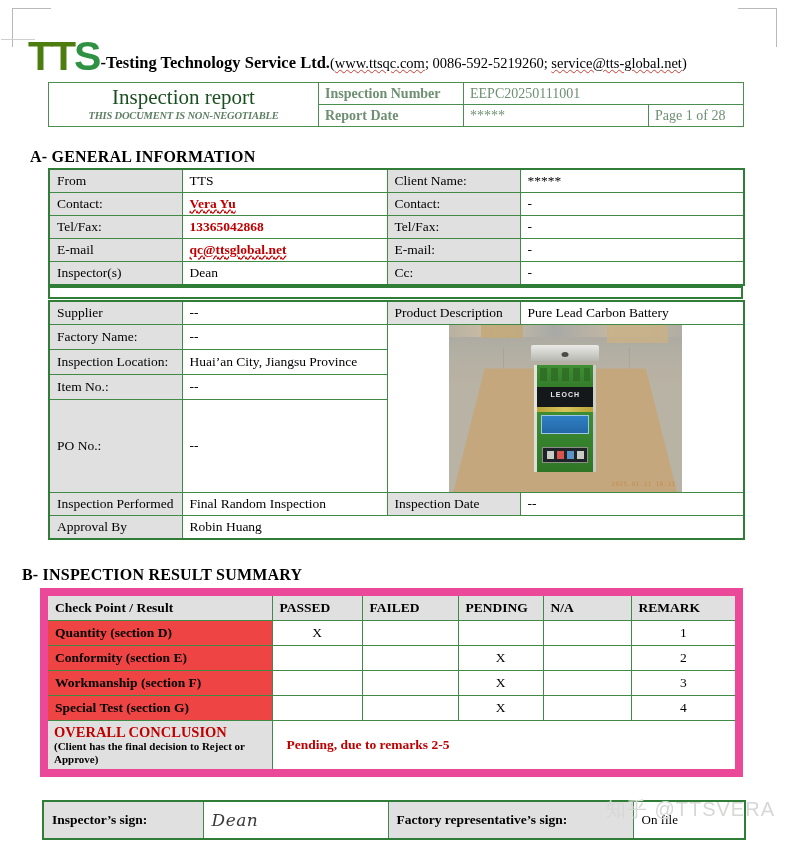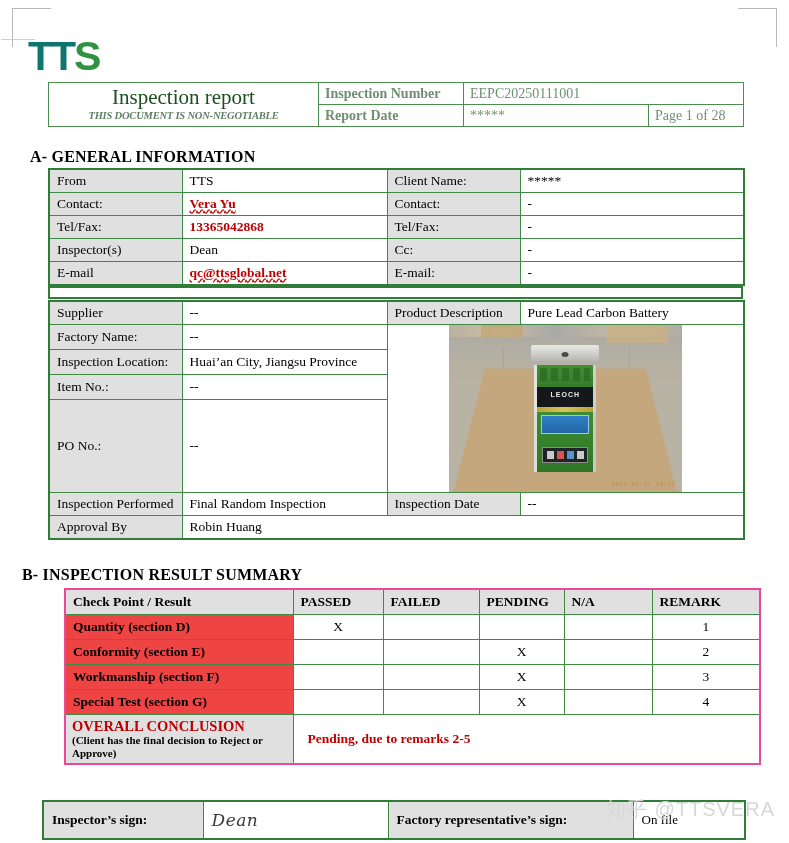--- a/index.html
+++ b/index.html
@@ -44,21 +44,21 @@
     align-items: flex-end;
   }
   .logo {
     font-family: "Liberation Sans", "DejaVu Sans", sans-serif;
     font-weight: bold;
     font-size: 41px;
     line-height: 40px;
     letter-spacing: -2px;
     white-space: nowrap;
   }
-  .logo .tt { color: #0f766e; }
+  .logo .tt { color: #4d7c0f; }
   .logo .s  { color: #2f9142; }
 
   .company {
     font-family: "Liberation Serif", "DejaVu Serif", serif;
     font-size: 16.5px;
     font-weight: bold;
     line-height: 22px;
     margin-left: 1px;
     padding-bottom: 2px;
     white-space: nowrap;
@@ -318,25 +318,25 @@
     font-family: "DejaVu Sans Mono", monospace;
     font-size: 6px;
     color: #c48a4a;
     letter-spacing: .4px;
     opacity: .85;
   }
 
   
   .sum-table {
     position: absolute;
-    left: 64px;
+    left: 40px;
     top: 588px;
     width: 695px;
     table-layout: fixed;
-    border: 2px solid #ec4899;
+    border: 8px solid #ec4899;
   }
   .sum-table td, .sum-table th {
     border: 1px solid #3f8a45;
     font-size: 13.5px;
     padding: 2px 7px;
     height: 20px;
     vertical-align: middle;
   }
   .sum-table th {
     background: #e0e0e0;
@@ -414,20 +414,21 @@
   }
 </style>
 </head>
 <body>
 
 <div class="crop-mark tl"></div>
 <div class="crop-mark tr"></div>
 
 <div class="masthead">
   <div class="logo"><span class="tt">TT</span><span class="s">S</span></div>
+  <div class="company"><span>-Testing Technology Service Ltd.</span><span class="contact"><span>(</span><span class="u-wavy">www.ttsqc.com</span><span>; </span><span>0086-592-5219260</span><span>; </span><span class="u-wavy">service@tts-global.net</span><span>)</span></span></div>
 </div>
 
 <table class="hdr-table">
   <colgroup>
       <col style="width:270px">
       <col style="width:145px">
       <col style="width:185px">
       <col style="width:95px">
     </colgroup>
   <tbody>
@@ -469,29 +470,29 @@
       <td class="lbl-cell">Contact:</td>
       <td class="val-cell">-</td>
     </tr>
     <tr>
       <td class="lbl-cell">Tel/Fax:</td>
       <td class="val-cell"><span class="red-val">13365042868</span></td>
       <td class="lbl-cell">Tel/Fax:</td>
       <td class="val-cell">-</td>
     </tr>
     <tr>
+      <td class="lbl-cell">E-mail</td>
+      <td class="val-cell"><span class="red-val link">qc@ttsglobal.net</span></td>
+      <td class="lbl-cell">E-mail:</td>
+      <td class="val-cell">-</td>
+    </tr>
+    <tr>
       <td class="lbl-cell">Inspector(s)</td>
       <td class="val-cell">Dean</td>
       <td class="lbl-cell">Cc:</td>
-      <td class="val-cell">-</td>
-    </tr>
-    <tr>
-      <td class="lbl-cell">E-mail</td>
-      <td class="val-cell"><span class="red-val link">qc@ttsglobal.net</span></td>
-      <td class="lbl-cell">E-mail:</td>
       <td class="val-cell">-</td>
     </tr>
   </tbody>
 </table>
 
 <div class="spacer-table"></div>
 
 <table class="gi-table" id="gi-bottom">
   <colgroup>
       <col style="width:133px">

